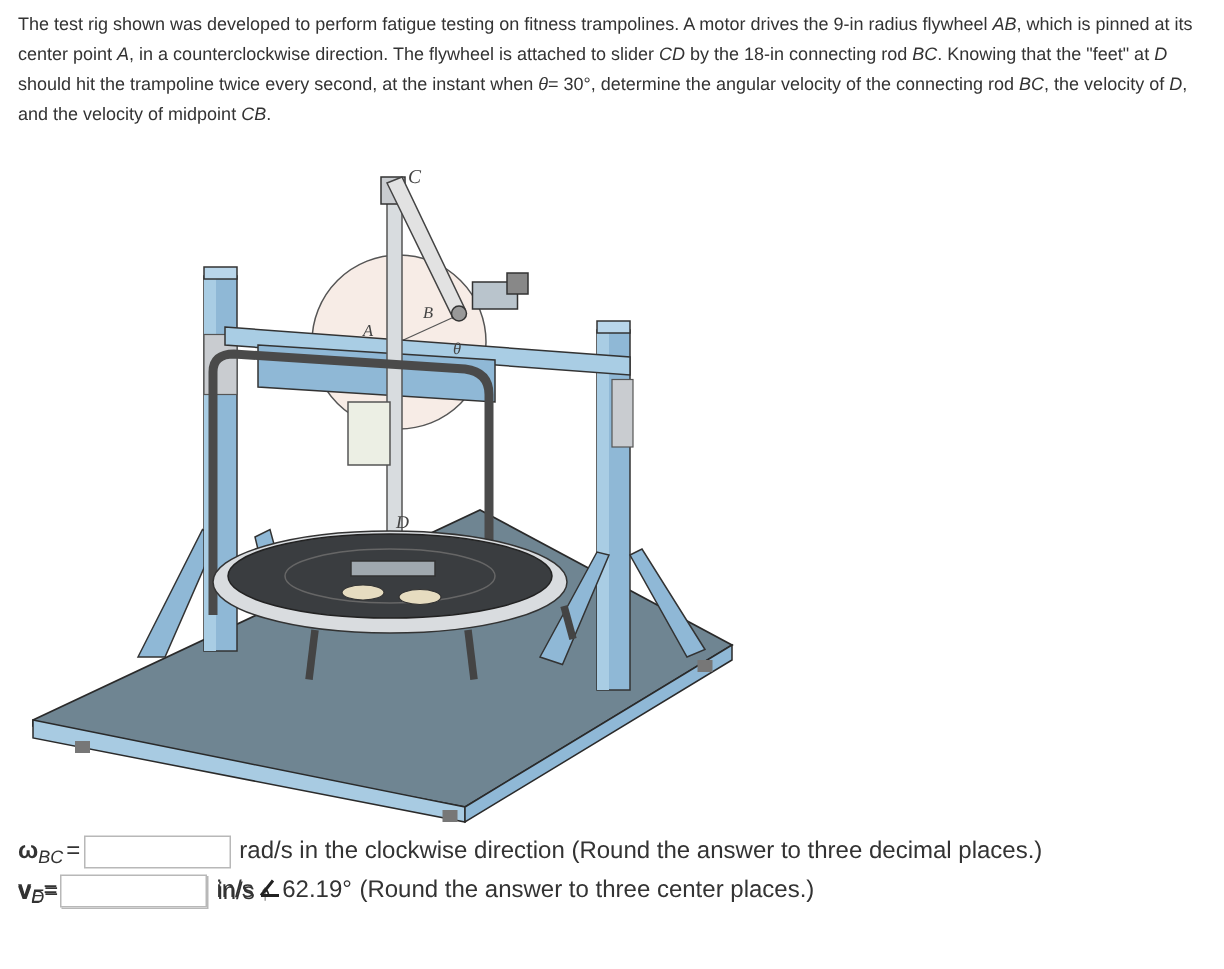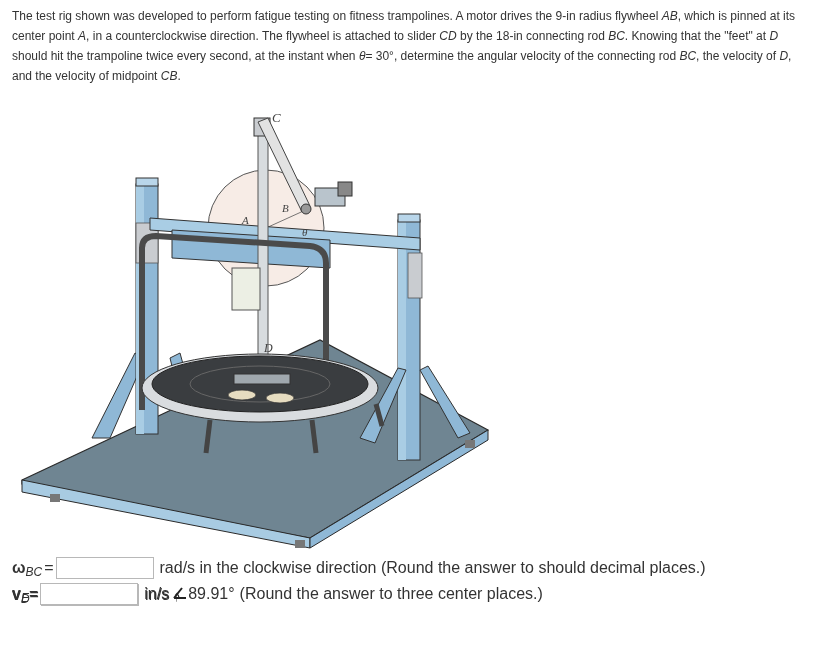--- a/index.html
+++ b/index.html
@@ -80,21 +80,21 @@
   <ellipse cx="270" cy="290" rx="14" ry="5" fill="#e6dcc0" stroke="#333" stroke-width="0.8"></ellipse>
   <path d="M200,312 L196,345" stroke="#444" stroke-width="5"></path>
   <path d="M302,312 L306,345" stroke="#444" stroke-width="5"></path>
   <path d="M366,296 L372,318" stroke="#444" stroke-width="5"></path>
 </svg>
 
 <div class="row" style="top:556px;">
   <span class="sym"><span>ω</span><span class="sub">BC</span></span>
   <span class="eq"> =</span>
   <input class="ans" style="width: 98px;" type="text" value="">
-  <span>rad/s in the clockwise direction (Round the answer to should decimal places.)</span>
+  <span>rad/s in the clockwise direction (Round the answer to three decimal places.)</span>
 </div>
 
 <div class="row" style="top:583px;">
   <span class="sym"><span>v</span><span class="sub">D</span></span>
   <span>=</span>
   <input class="ans" style="width: 98px;" type="text" value="">
   <span>in/s</span>
   <span class="arrow-up">↑</span>
 </div>
 
@@ -102,15 +102,15 @@
   <span class="sym"><span>v</span><span class="sub">E</span></span>
   <span>=</span>
   <input class="ans" style="width: 98px;" type="text" value="">
   <span>in/s</span>
   <span class="angle">
     <svg width="14" height="13" viewBox="0 0 14 13">
         <path d="M1,12 L13,12 M1,12 L9,2" stroke="#222" stroke-width="2" fill="none"></path>
         <path d="M6,12 A5,5 0 0 0 4,8" stroke="#222" stroke-width="1.2" fill="none"></path>
       </svg>
   </span>
-  <span>89.91°</span>
+  <span>62.19°</span>
   <span style="margin-left:5px;">(Round the answer to three center places.)</span>
 </div>
 
 </body></html>

